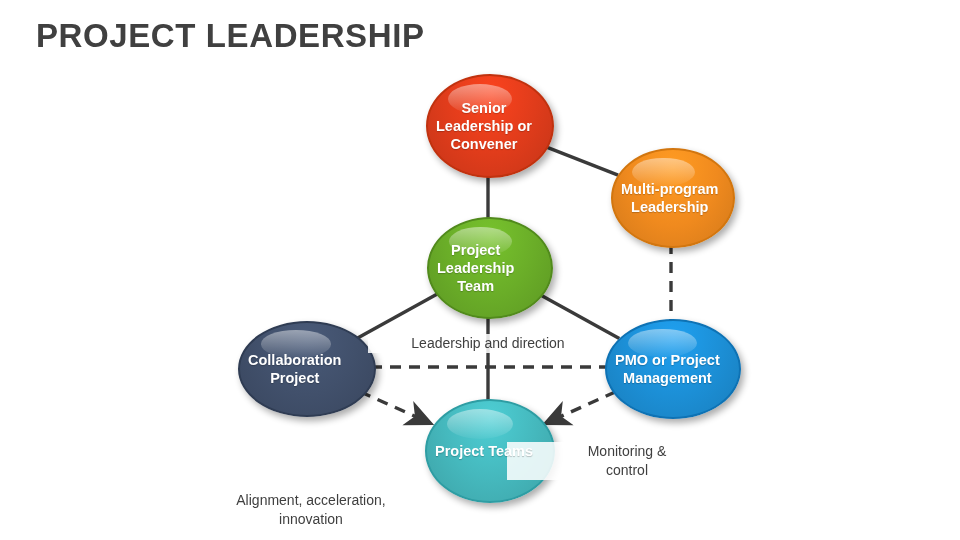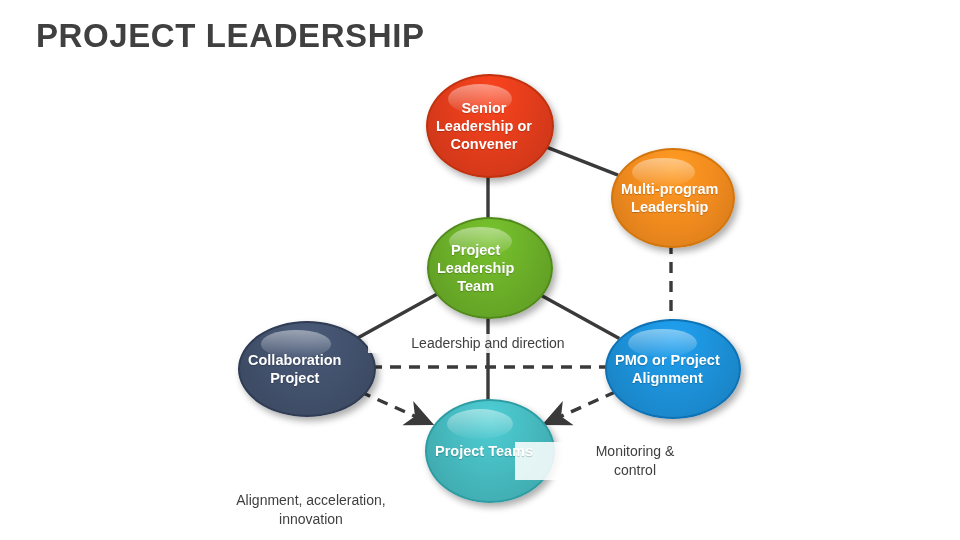--- a/index.html
+++ b/index.html
@@ -122,27 +122,27 @@
 
   <div class="node" style="left: 238px; top: 321px; width: 134px; height: 92px; background: radial-gradient(at 50% 18%, rgb(73, 90, 120) 0%, rgb(65, 80, 107) 52%, rgb(57, 70, 94) 100%); border: 2px solid rgb(47, 60, 83); white-space: pre-line;">
     <span class="glare"></span>
     <span class="txt">Collaboration
 Project</span>
   </div>
 
   <div class="node" style="left: 605px; top: 319px; width: 132px; height: 96px; background: radial-gradient(at 50% 18%, rgb(31, 160, 240) 0%, rgb(28, 143, 214) 52%, rgb(25, 126, 188) 100%); border: 2px solid rgb(14, 114, 180); white-space: pre-line;">
     <span class="glare"></span>
     <span class="txt">PMO or Project
-Alignment</span>
+Management</span>
   </div>
 
   <div class="node" style="left: 425px; top: 399px; width: 126px; height: 100px; background: radial-gradient(at 50% 18%, rgb(77, 206, 212) 0%, rgb(69, 184, 189) 52%, rgb(61, 162, 166) 100%); border: 2px solid rgb(46, 157, 163); white-space: pre-line;">
     <span class="glare"></span>
     <span class="txt">Project Teams</span>
   </div>
 
   <div class="edge-label" style="left: 368px; top: 334px; width: 240px;">Leadership and direction</div>
   <div class="edge-label" style="left: 191px; top: 443px; width: 240px; margin-top: 48px;">Alignment, acceleration,
 innovation</div>
-  <div class="edge-label" style="left: 507px; top: 442px; width: 240px; margin-left: 8px;">Monitoring &amp;
+  <div class="edge-label" style="left: 507px; top: 442px; width: 240px;">Monitoring &amp;
 control</div>
 
 </div>
 
 </body></html>

